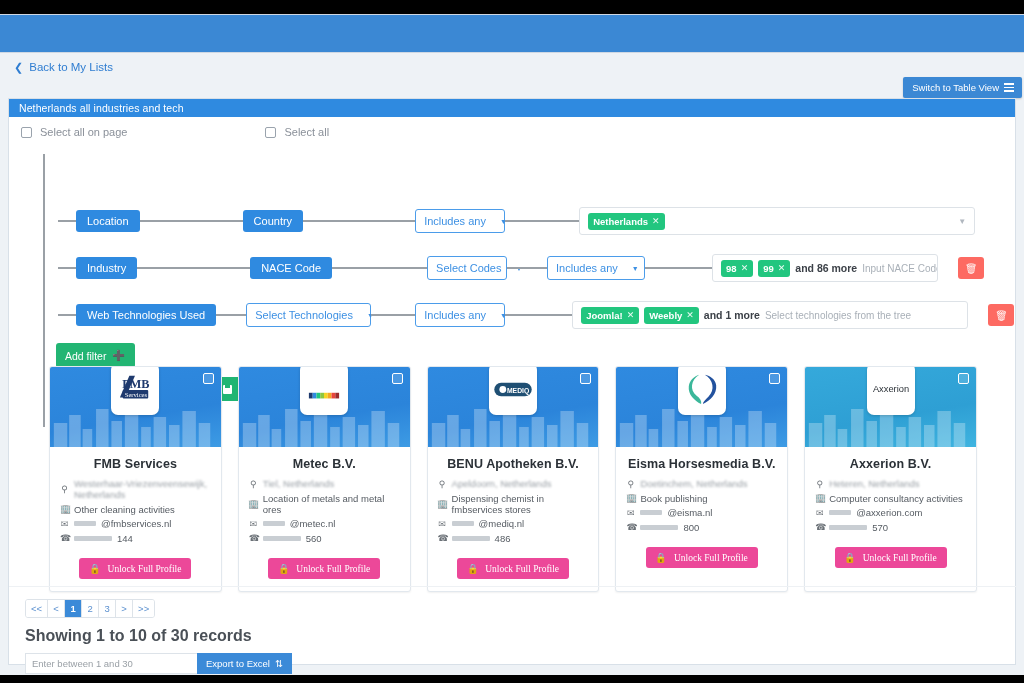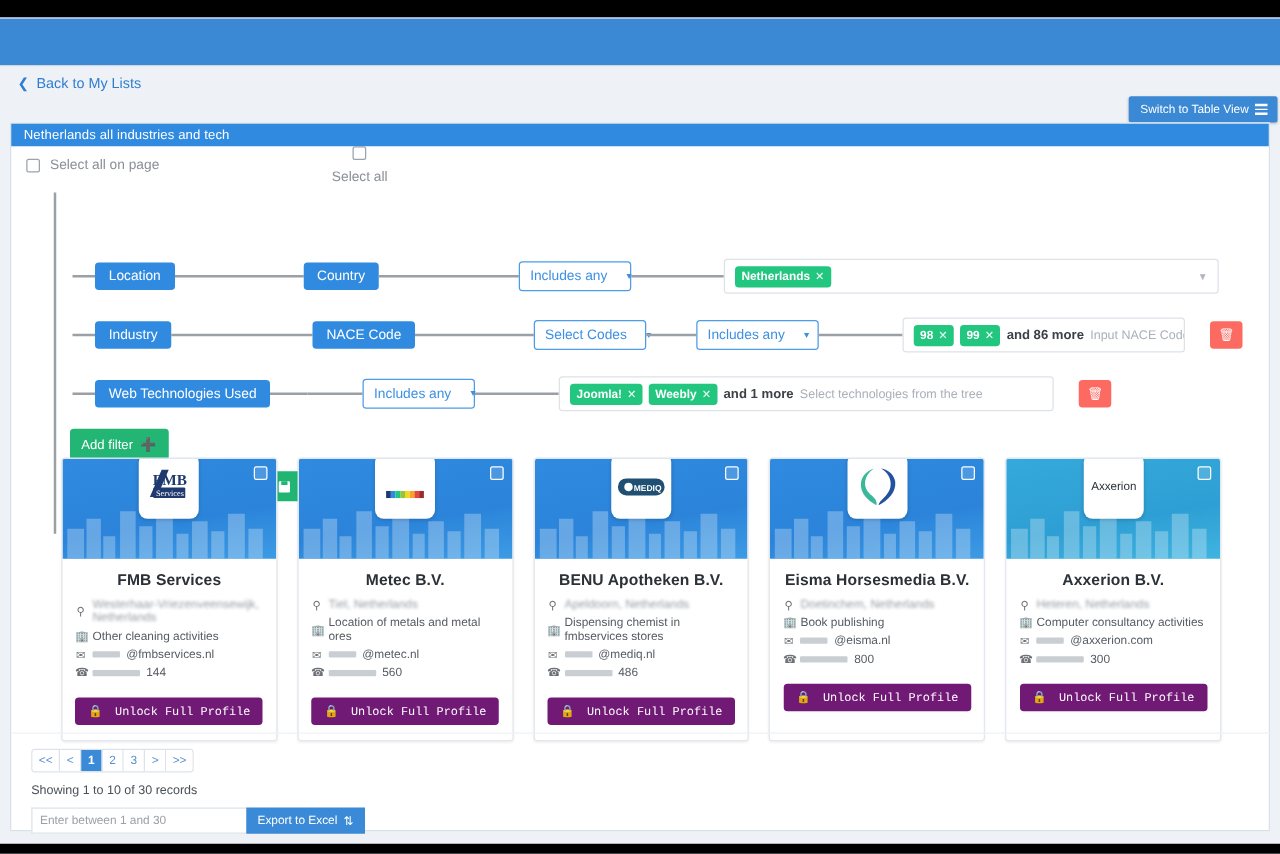--- a/index.html
+++ b/index.html
@@ -53,21 +53,21 @@
   }
   .panel-title {
     height:18px; background:#2f8ae0; color:#fff;
     font-size:10.5px; padding:3px 0 0 10px;
     letter-spacing:.1px;
   }
 
   
   .selectrow { height:30px; display:flex; align-items:center; padding-left:12px; }
   .cbwrap { display:flex; align-items:center; gap:8px; font-size:11px; color:#8a9099; cursor:pointer; }
-  .cbwrap.second { margin-left:138px;flex-direction:column; }
+  .cbwrap.second { margin-left:138px; }
   .cbox { width:11px; height:11px; border:1.4px solid #9aa3ad; border-radius:2px; background:#fff; }
 
   
   .tree { position:relative; height:200px; margin:2px 0 0 0; }
   .vline { position:absolute; left:34px; top:5px; width:2px; height:273px; background:#9aa0a6; }
   .row { position:absolute; left:15px; height:44px; display:flex; align-items:center; }
   .row-1 { top:50px; }
   .row-2 { top:97px; }
   .row-3 { top:144px; }
   .stub { width:18px; height:2px; background:#9aa0a6; margin-left:34px; }
@@ -154,36 +154,36 @@
   .card-body { padding:8px 10px 12px; }
   .cname {
     text-align:center; font-size:12.5px; font-weight:bold; color:#2b3137;
     margin:2px 0 7px; letter-spacing:.1px;
   }
   .meta { display:flex; align-items:center; gap:5px; margin-bottom:3.5px; font-size:9.5px; color:#555b62; }
   .meta .gi { width:9px; flex:0 0 9px; text-align:center; color:#6b7177; font-size:9px; }
   .blur { filter:blur(1.25px); color:#9aa0a6; }
   .redact { display:inline-block; height:5px; background:#c9ced3; border-radius:1px; vertical-align:middle; }
   .unlock {
-    display:block; margin:14px auto 0; background:#701a75; border:none; color:#fff;
+    display:block; margin:14px auto 0; background:#ec4899; border:none; color:#fff;
     font-size:9.5px; border-radius:3px; padding:5px 10px; cursor:pointer;
-    font-family:Liberation Mono, monospace;
+    font-family:Liberation Serif, serif;
   }
   .unlock .lk { margin-right:4px; }
 
   
   .footer { position:absolute; left:0; top:487px; width:1008px; border-top:1px solid #eef1f4; padding:12px 0 0 16px; }
   .pager { display:inline-flex; border:1px solid #dde3e9; border-radius:3px; overflow:hidden; }
   .pager span {
     min-width:17px; padding:3px 5px; text-align:center; font-size:9.5px;
     color:#5b90cf; border-right:1px solid #dde3e9; background:#fff; cursor:pointer;
   }
   .pager span:last-child { border-right:none; }
   .pager span.active { background:#3b8ad8; color:#fff; font-weight:bold; }
-  .showing { font-size:10px; color:#4a5057; margin:9px 0 8px; }
+  .showing { font-size:16px; color:#4a5057; margin:9px 0 8px;font-weight:bold; }
   .exportrow { display:flex; align-items:stretch; }
   .export-input {
     width:172px; height:21px; border:1px solid #dde3e9; border-right:none;
     font-size:9.5px; padding:0 6px; color:#5a6068; outline:none;
     font-family:"Liberation Sans", sans-serif; background:#fff;
   }
   .export-input::placeholder { color:#9aa0a6; }
   .export-btn {
     background:#3b8ad8; color:#fff; border:none; font-size:9.5px;
     padding:0 9px; cursor:pointer; display:flex; align-items:center; gap:5px;
@@ -252,21 +252,21 @@
           <span class="bigcaret">▼</span>
         </div>
       </div>
 
       <div class="row row-2">
         <div class="stub"></div>
         <div class="bluetag">Industry</div>
         <div class="connector" style="width:113px"></div>
         <div class="bluetag">NACE Code</div>
         <div class="connector" style="width:95px"></div>
-        <div class="selectbox" style="width:90px">
+        <div class="selectbox" style="width:80px">
           <span>Select Codes</span>
           <span class="caret">▼</span>
         </div>
         <div class="connector" style="width:40px"></div>
         <div class="selectbox" style="width:98px">
           <span>Includes any</span>
           <span class="caret">▼</span>
         </div>
         <div class="connector" style="width:67px"></div>
         <div class="valuebox" style="width:226px">
@@ -283,20 +283,24 @@
         </div>
         <button class="delbtn" style="margin-left:20px">
           <span>🗑</span>
         </button>
       </div>
 
       <div class="row row-3">
         <div class="stub"></div>
         <div class="bluetag">Web Technologies Used</div>
         <div class="connector" style="width:30px"></div>
+        <div class="selectbox" style="width:125px">
+          <span>Select Technologies</span>
+          <span class="caret">▼</span>
+        </div>
         <div class="connector" style="width:44px"></div>
         <div class="selectbox" style="width:90px">
           <span>Includes any</span>
           <span class="caret">▼</span>
         </div>
         <div class="connector" style="width:67px"></div>
         <div class="valuebox" style="width:396px">
           <span class="chip">
             <span>Joomla!</span>
             <span class="x">✕</span>
@@ -590,21 +594,21 @@
             <span>Computer consultancy activities</span>
           </div>
           <div class="meta">
             <span class="gi">✉</span>
             <span class="redact" style="width:22px"></span>
             <span>@axxerion.com</span>
           </div>
           <div class="meta">
             <span class="gi">☎</span>
             <span class="redact" style="width:38px"></span>
-            <span>300</span>
+            <span>570</span>
           </div>
           <button class="unlock">
             <span class="lk">🔒</span>
             <span>Unlock Full Profile</span>
           </button>
         </div>
       </div>
 
     </div>
 

